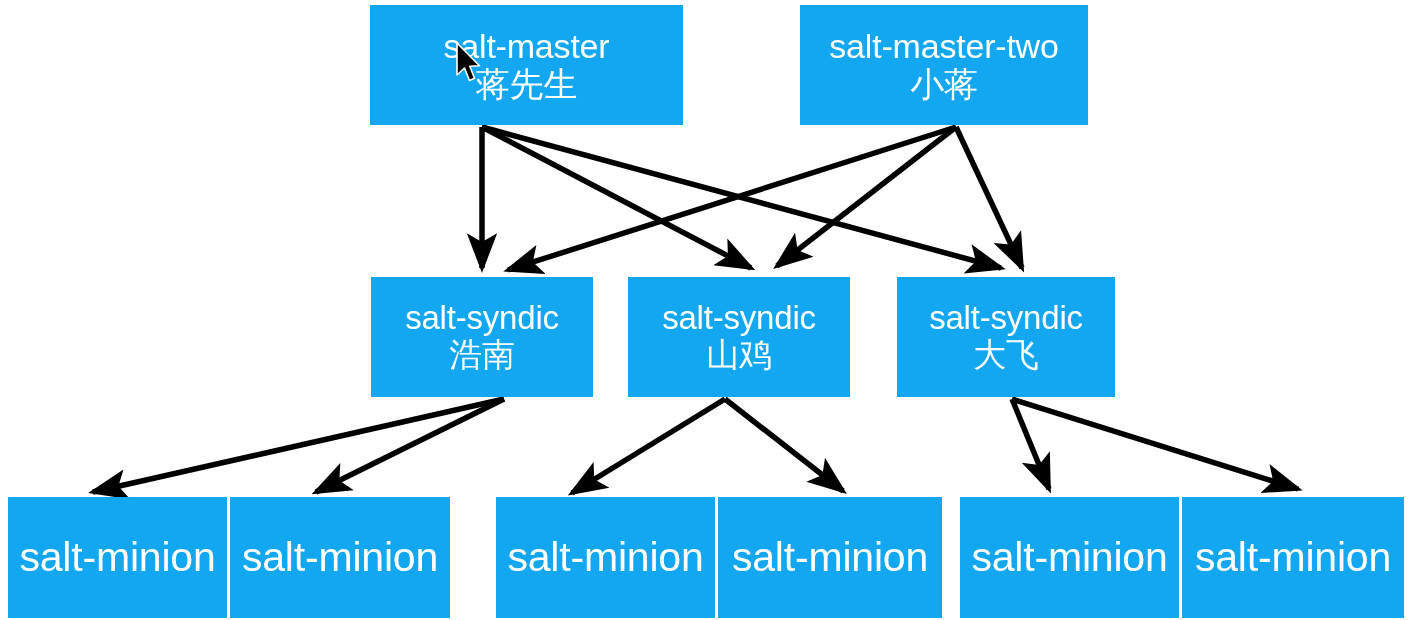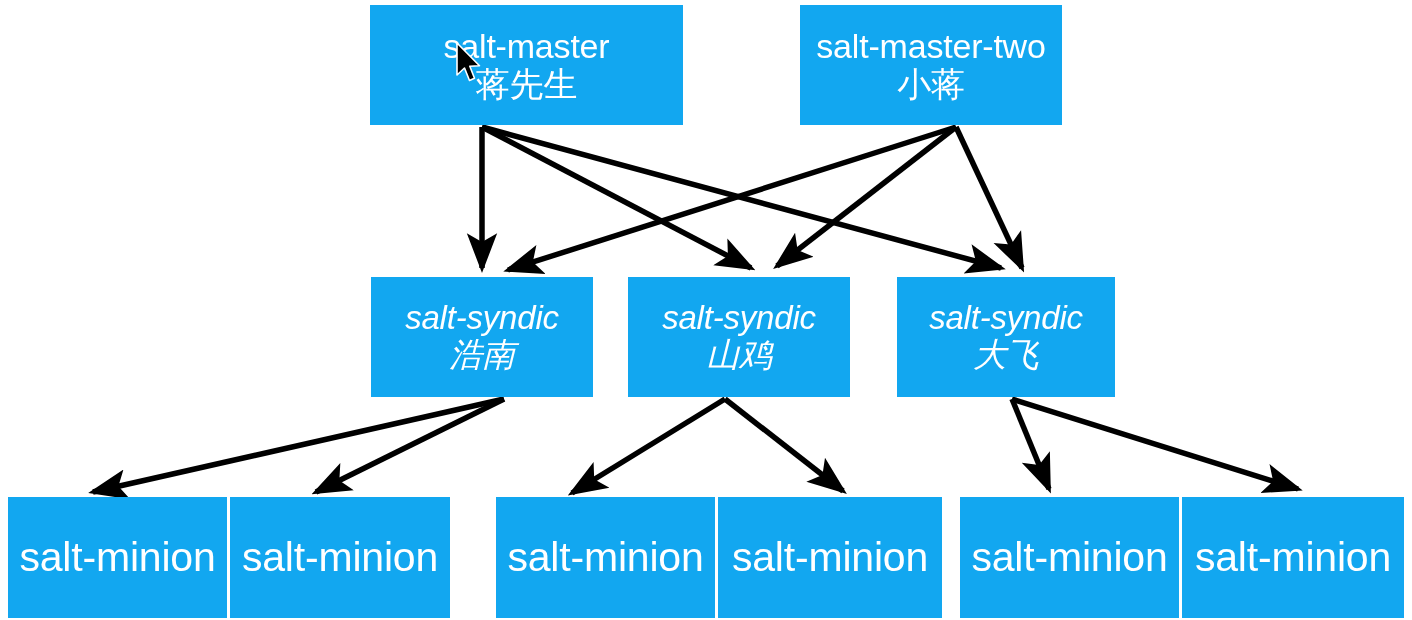--- a/index.html
+++ b/index.html
@@ -45,25 +45,24 @@
     white-space: nowrap;
   }
   .node.minion .line1 {
     font-size: 41px;
   }
   .node.master .line1, .node.master .line2 {
     font-size: 34px;
   }
   .node.syndic .line1, .node.syndic .line2 {
     font-size: 33px;
-    font-style: italic;
   }
   
   #n-master      { left: 370px; top: 5px;   width: 313px; height: 120px; }
-  #n-master-two  { left: 800px; top: 5px;   width: 262px; height: 120px; }
+  #n-master-two  { left: 800px; top: 5px;   width: 288px; height: 120px; }
   
   #n-syndic-1    { left: 371px; top: 277px; width: 222px; height: 120px; }
   #n-syndic-2    { left: 628px; top: 277px; width: 222px; height: 120px; }
   #n-syndic-3    { left: 897px; top: 277px; width: 218px; height: 120px; }
   
   #n-minion-1    { left: 8px;   top: 497px; width: 219px; height: 121px; }
   #n-minion-2    { left: 230px; top: 497px; width: 220px; height: 121px; }
   #n-minion-3    { left: 496px; top: 497px; width: 219px; height: 121px; }
   #n-minion-4    { left: 718px; top: 497px; width: 224px; height: 121px; }
   #n-minion-5    { left: 960px; top: 497px; width: 219px; height: 121px; }

